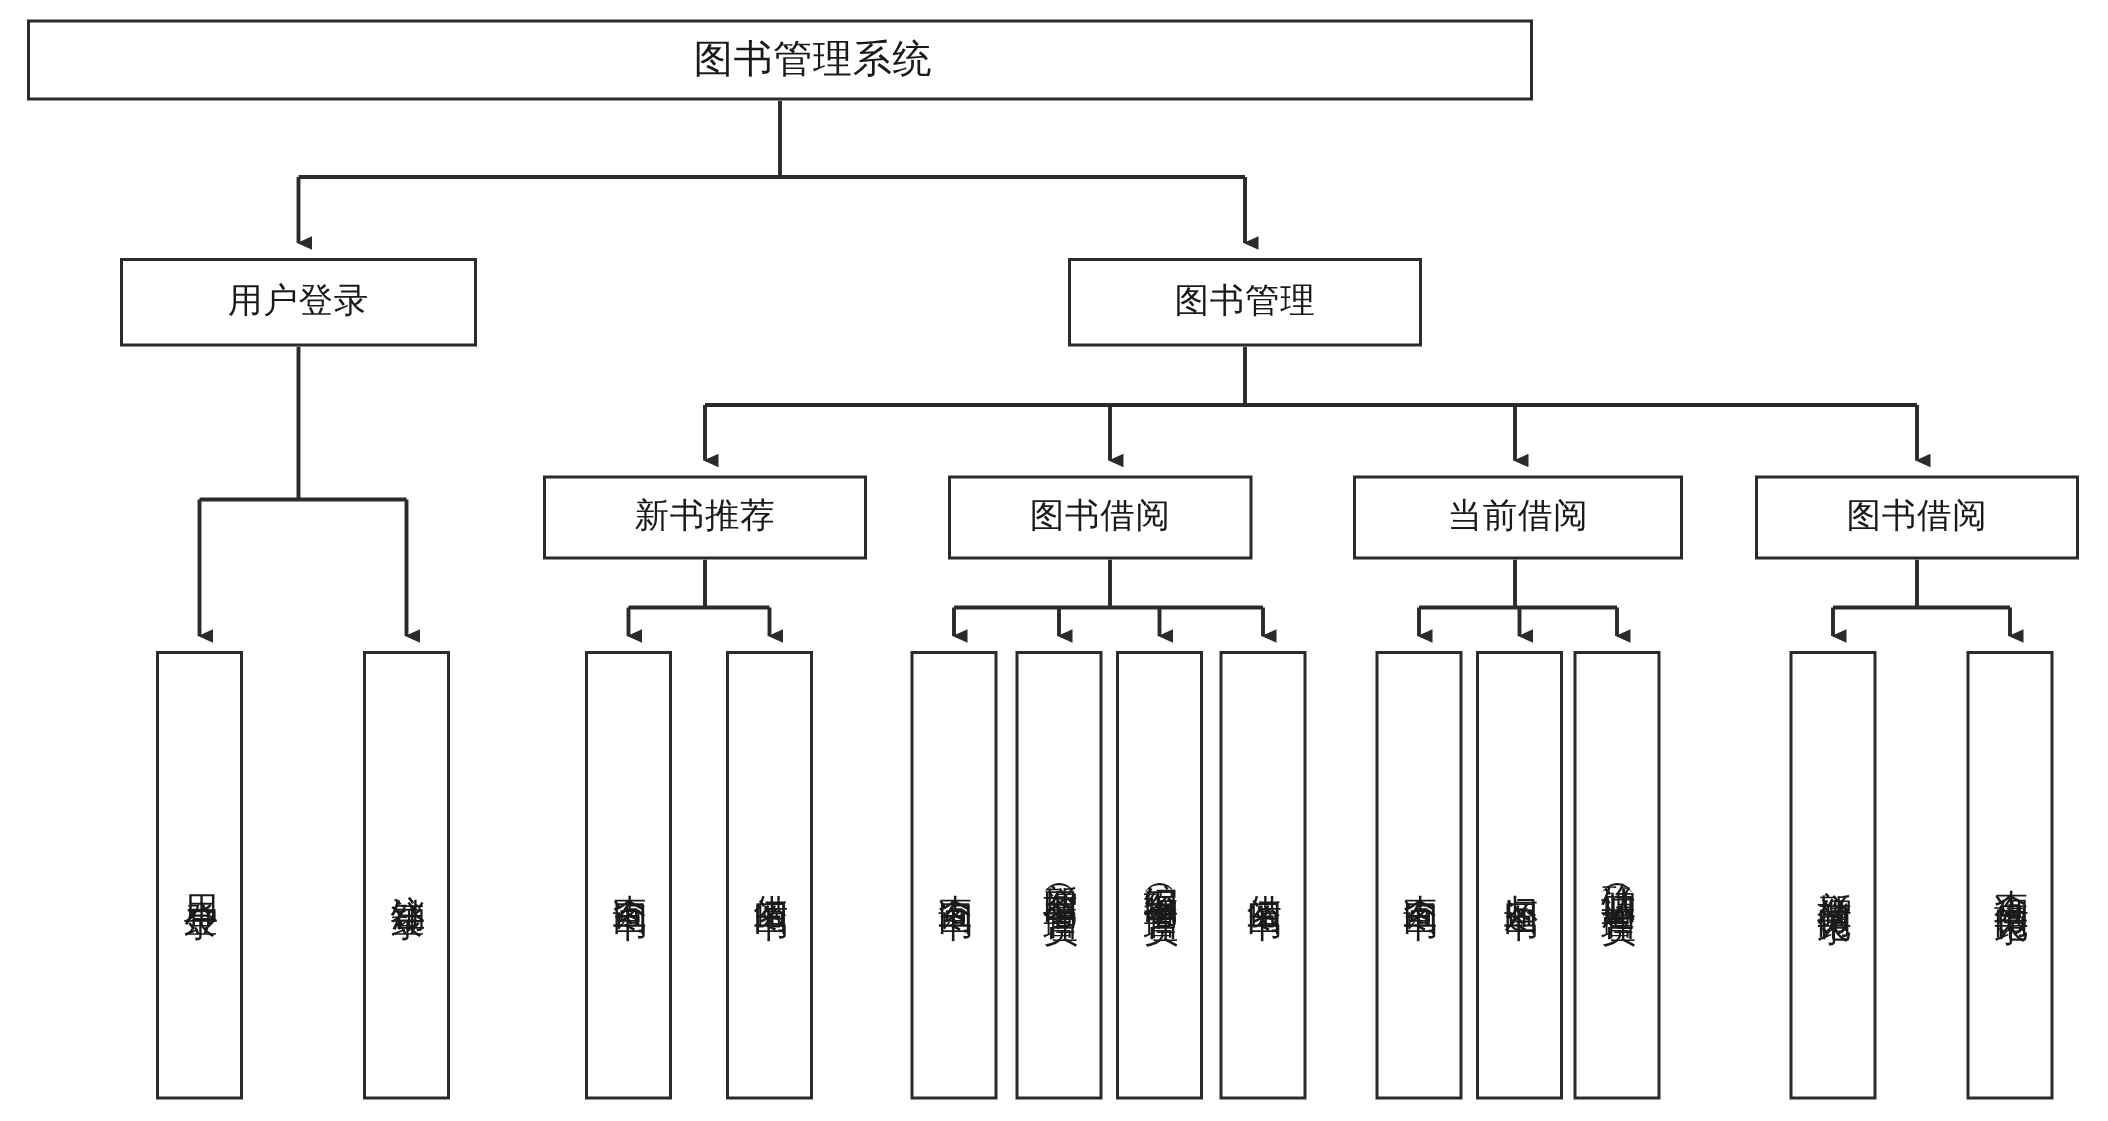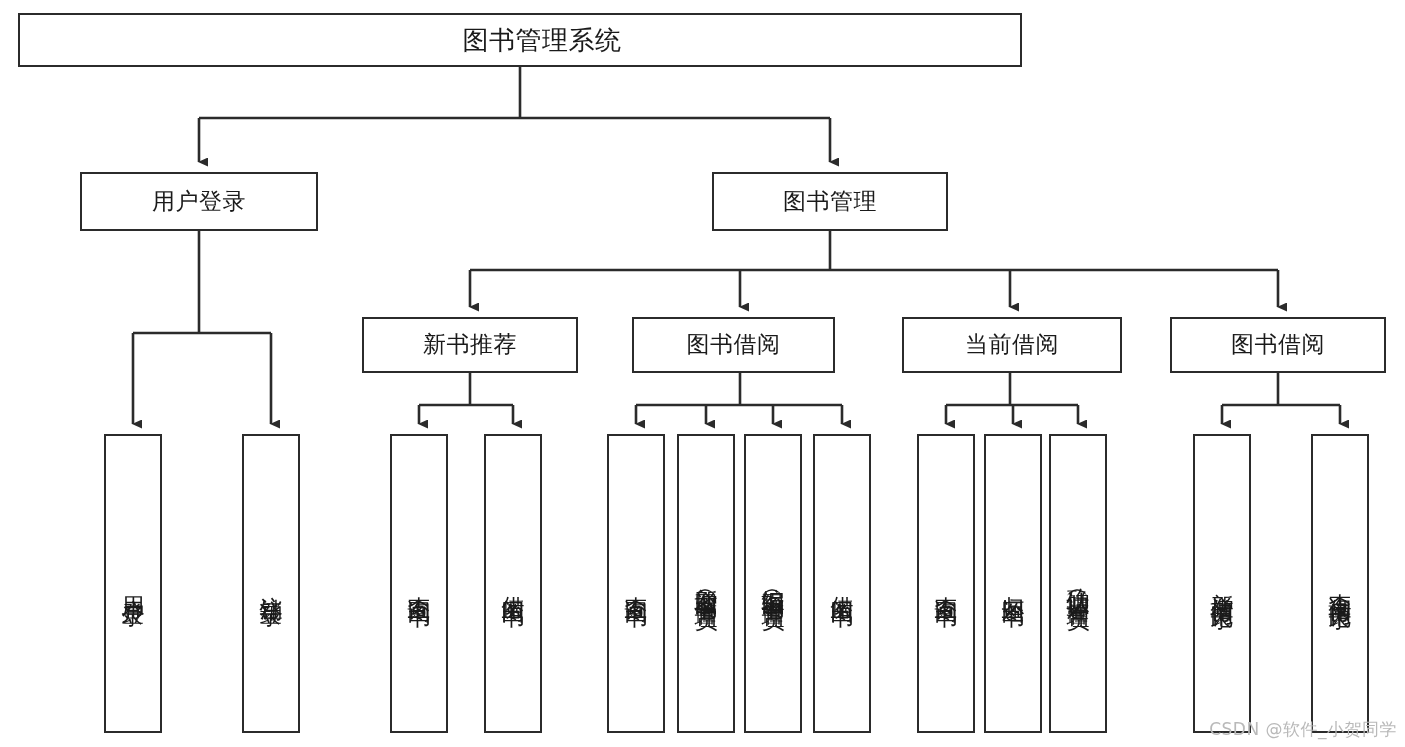--- a/index.html
+++ b/index.html
@@ -192,15 +192,14 @@
     <span class="node-label">确认归还（管理员）</span>
   </div>
 
   <div class="node vertical" style="left:1193px;top:434px;width:58px;height:299px;">
     <span class="node-label">新增借阅记录</span>
   </div>
   <div class="node vertical" style="left:1311px;top:434px;width:58px;height:299px;">
     <span class="node-label">查询借阅记录</span>
   </div>
 
-  <div id="watermark">CSDN @软件_小贺同学</div>
 
 </div>
 
 </body></html>

